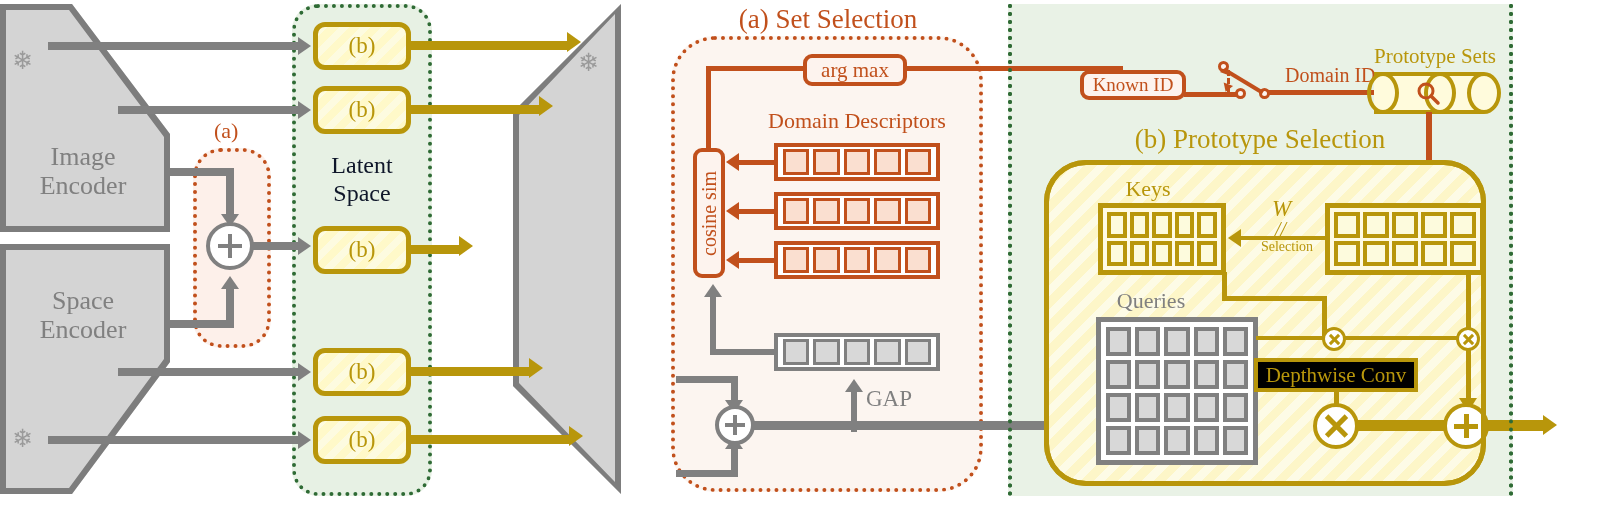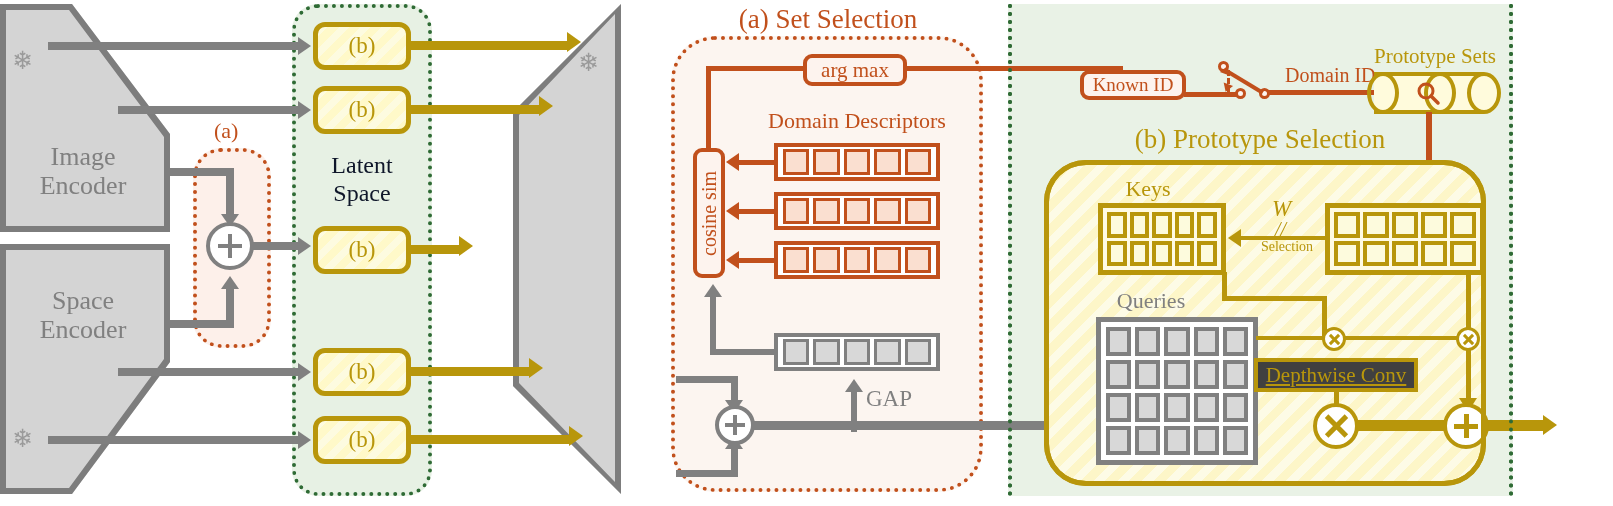--- a/index.html
+++ b/index.html
@@ -97,21 +97,21 @@
       transform:rotate(45deg);}
   .xmark::after{width:3px;height:72%;margin-left:-1.5px;margin-top:-36%;
       transform:rotate(-45deg);}
   .xmark-big::before{width:5px;height:74%;margin-left:-2.5px;margin-top:-37%;
       transform:rotate(45deg);}
   .xmark-big::after{width:5px;height:74%;margin-left:-2.5px;margin-top:-37%;
       transform:rotate(-45deg);}
   .pmark::before{width:5px;height:62%;margin-left:-2.5px;margin-top:-31%;}
   .pmark::after{height:5px;width:62%;margin-top:-2.5px;margin-left:-31%;}
 
-  .ybox{border:4px solid #b8960b;background:#404040;color:#b8960b;box-sizing:border-box;text-decoration:underline;}
+  .ybox{border:4px solid #b8960b;background:#000000;color:#b8960b;box-sizing:border-box;}
 
   .cyl-body{position:absolute;background:#fffbdc;border-top:4px solid #b8960b;
             border-bottom:4px solid #b8960b;box-sizing:border-box;}
   .cyl-cap{position:absolute;border:4px solid #b8960b;border-radius:50%;
            background:#fffbdc;box-sizing:border-box;}
   .cyl-seam{position:absolute;border:4px solid #b8960b;border-radius:50%;
             background:transparent;box-sizing:border-box;}
 
   .sw-node{position:absolute;width:11px;height:11px;border-radius:50%;
            background:#fdf5f0;border:3px solid #c1501c;box-sizing:border-box;}

